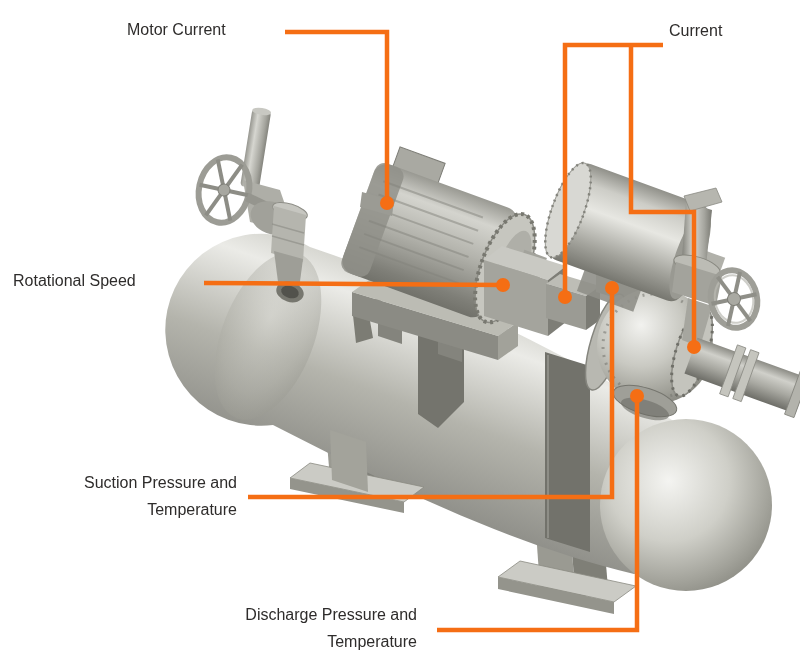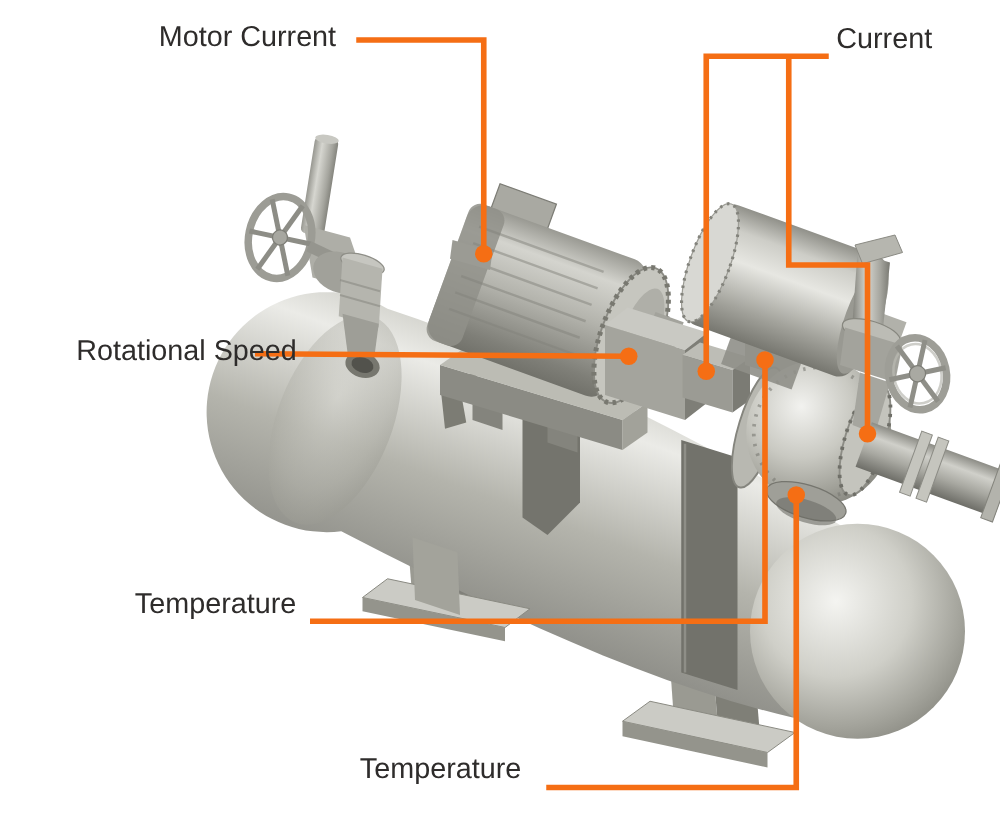--- a/index.html
+++ b/index.html
@@ -3,27 +3,27 @@
 <meta charset="utf-8">
 <style>
   :root{ --accent:#F56E14; --label:#2E2C2B; }
   html,body{margin:0;padding:0;}
   body{
     width:800px;height:667px;position:relative;overflow:hidden;background:#ffffff;
     font-family:"Liberation Sans", sans-serif;
   }
   #stage{position:absolute;left:0;top:0;width:800px;height:667px;}
   .label{
-    position:absolute;color:var(--label);font-size:23px;line-height:27px;
+    position:absolute;color:var(--label);font-size:16px;line-height:27px;
     white-space:nowrap;
   }
   .label .ln{display:block;}
   #lbl-motor-current{left:127px;top:16px;}
   #lbl-bearing-vibration{left:669px;top:17px;}
-  #lbl-rotational-speed{left:13px;top:267px;margin-left:48px;}
+  #lbl-rotational-speed{left:13px;top:267px;}
   #lbl-suction{left:0;top:469px;width:237px;text-align:right;white-space:nowrap;}
   #lbl-discharge{left:0;top:601px;width:417px;text-align:right;}
   .cl{stroke:var(--accent);stroke-width:4.5;fill:none;stroke-linecap:butt;stroke-linejoin:miter;}
   .cd{fill:var(--accent);}
 </style>
 </head>
 <body>
 
 <svg id="stage" viewBox="0 0 800 667" aria-label="pump monitoring diagram">
   <defs>
@@ -253,18 +253,20 @@
 
 <div class="label" id="lbl-bearing-vibration">
   <span class="ln">Current</span>
 </div>
 
 <div class="label" id="lbl-rotational-speed">
   <span class="ln">Rotational Speed</span>
 </div>
 
 <div class="label" id="lbl-suction">
+  <span class="ln">Suction Pressure and</span>
   <span class="ln">Temperature</span>
 </div>
 
 <div class="label" id="lbl-discharge">
+  <span class="ln">Discharge Pressure and</span>
   <span class="ln">Temperature</span>
 </div>
 
 </body></html>

